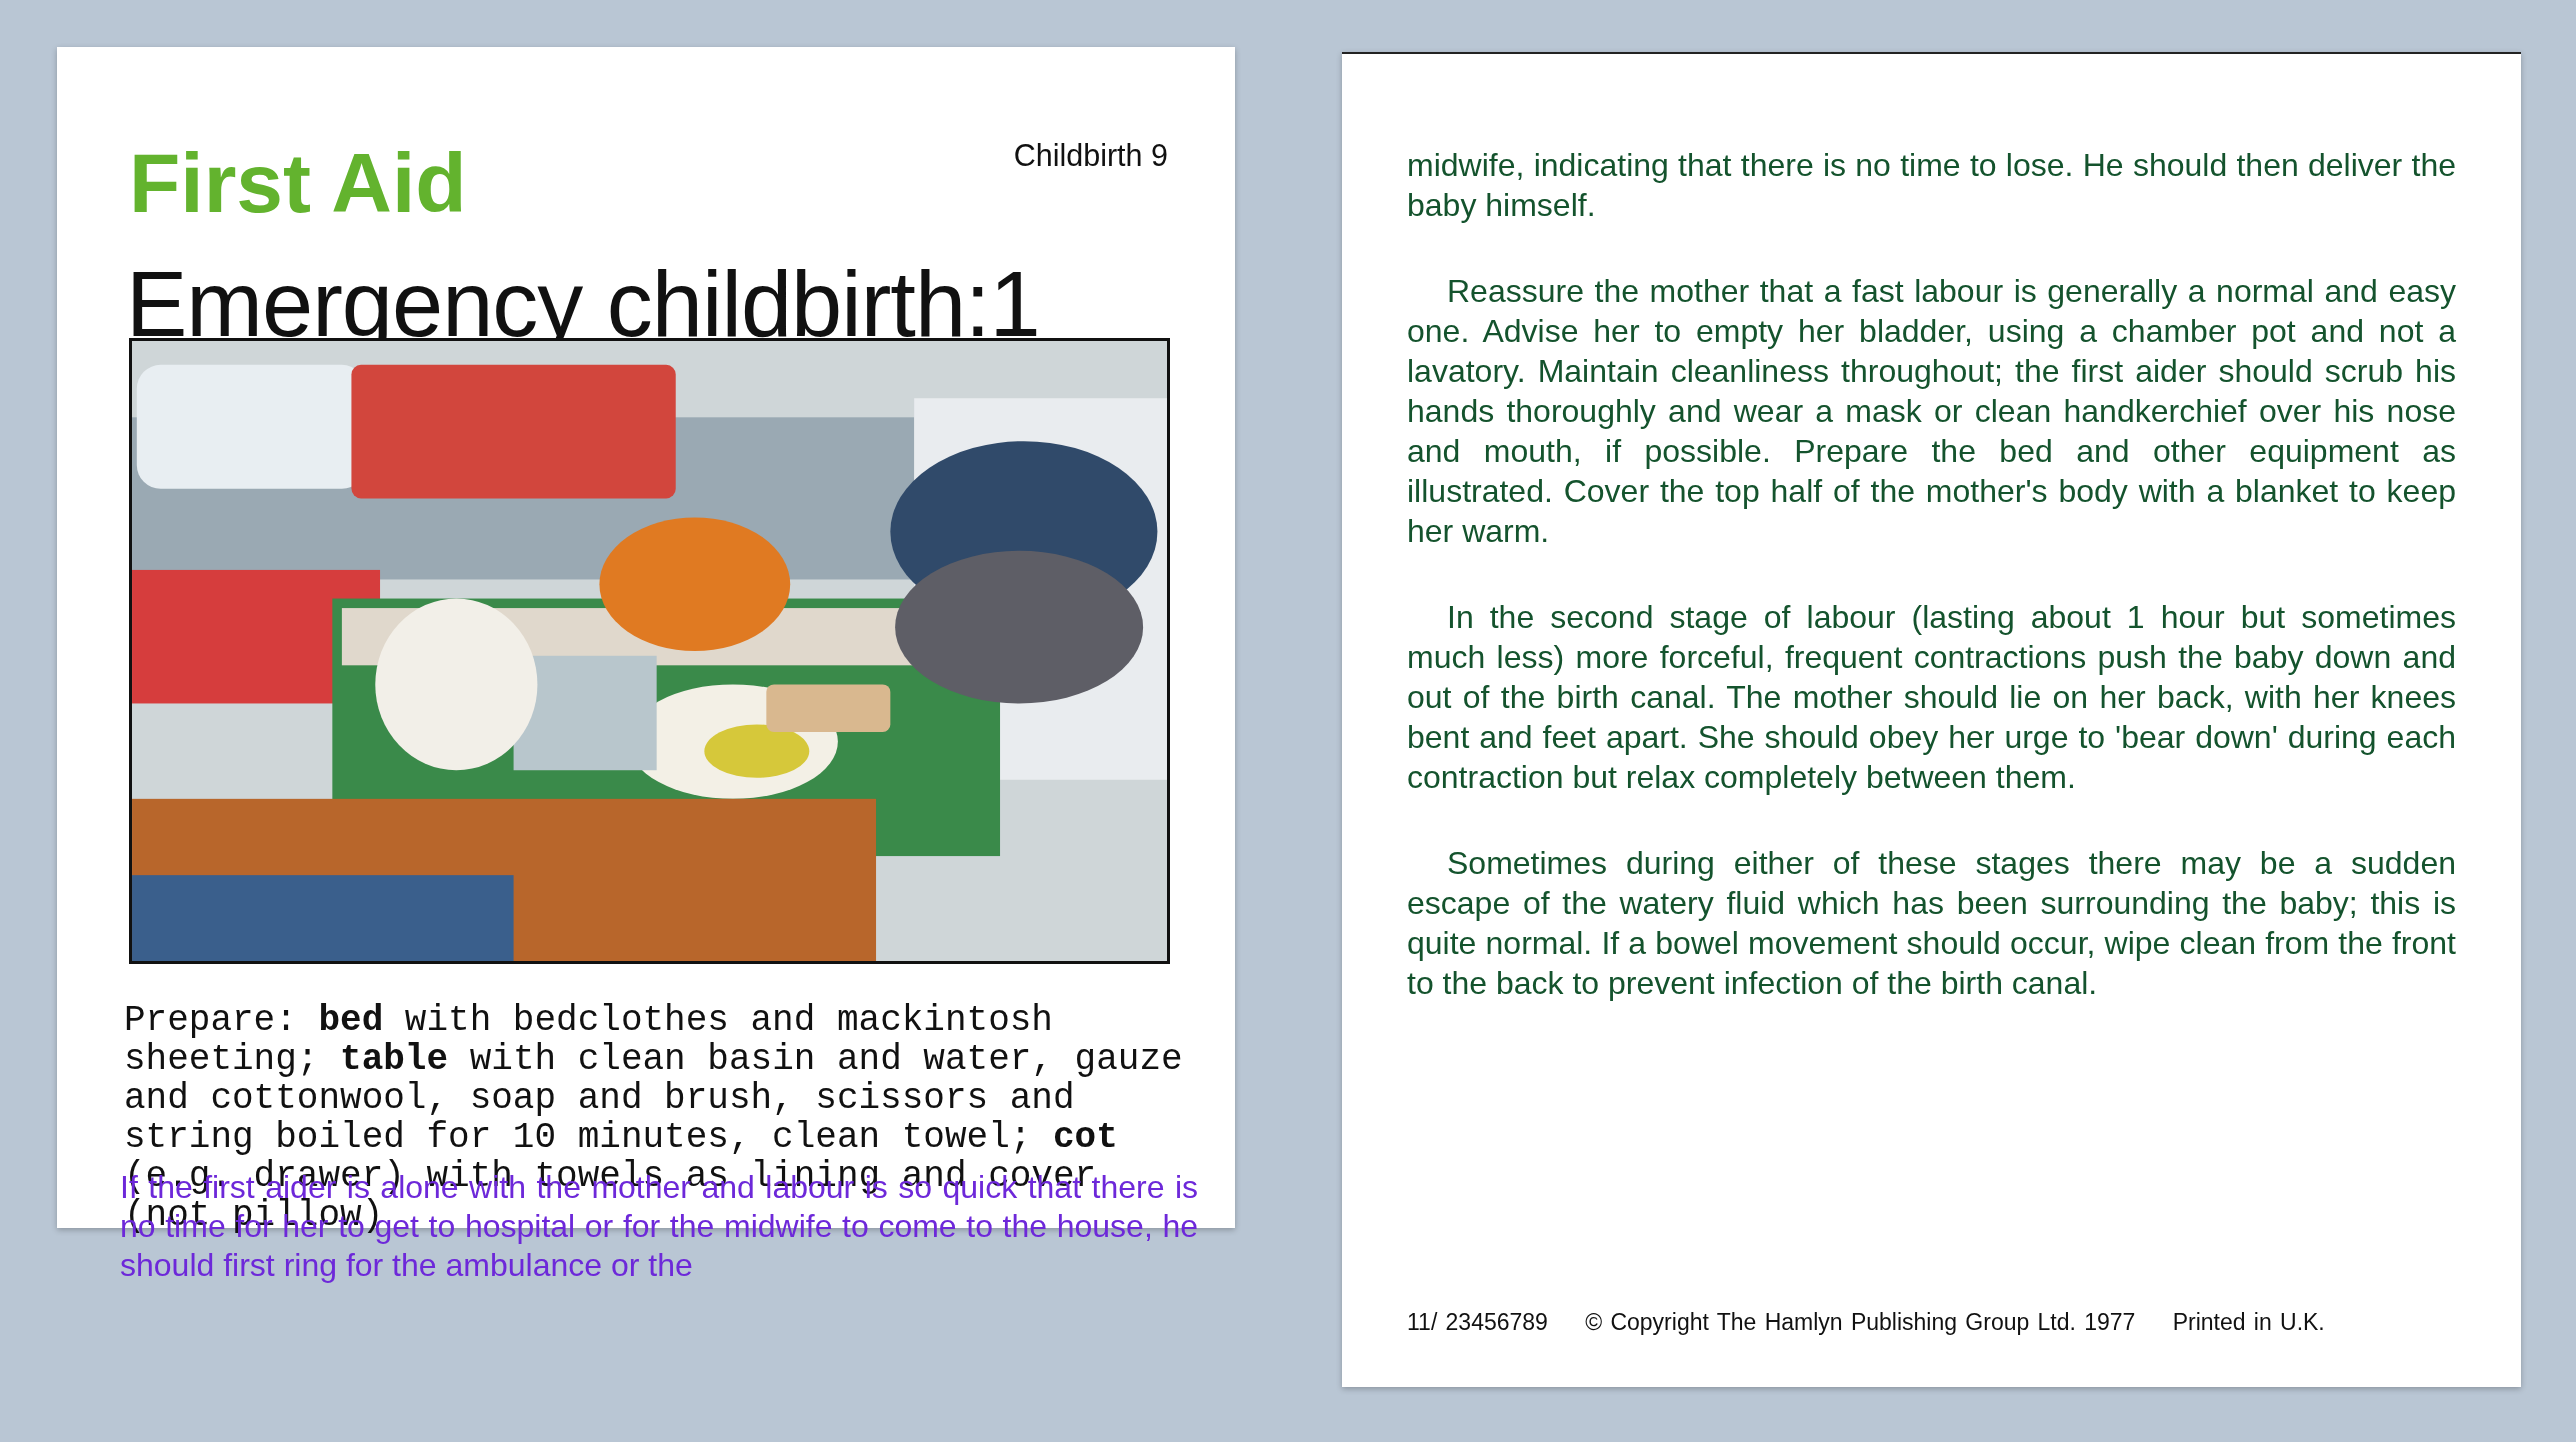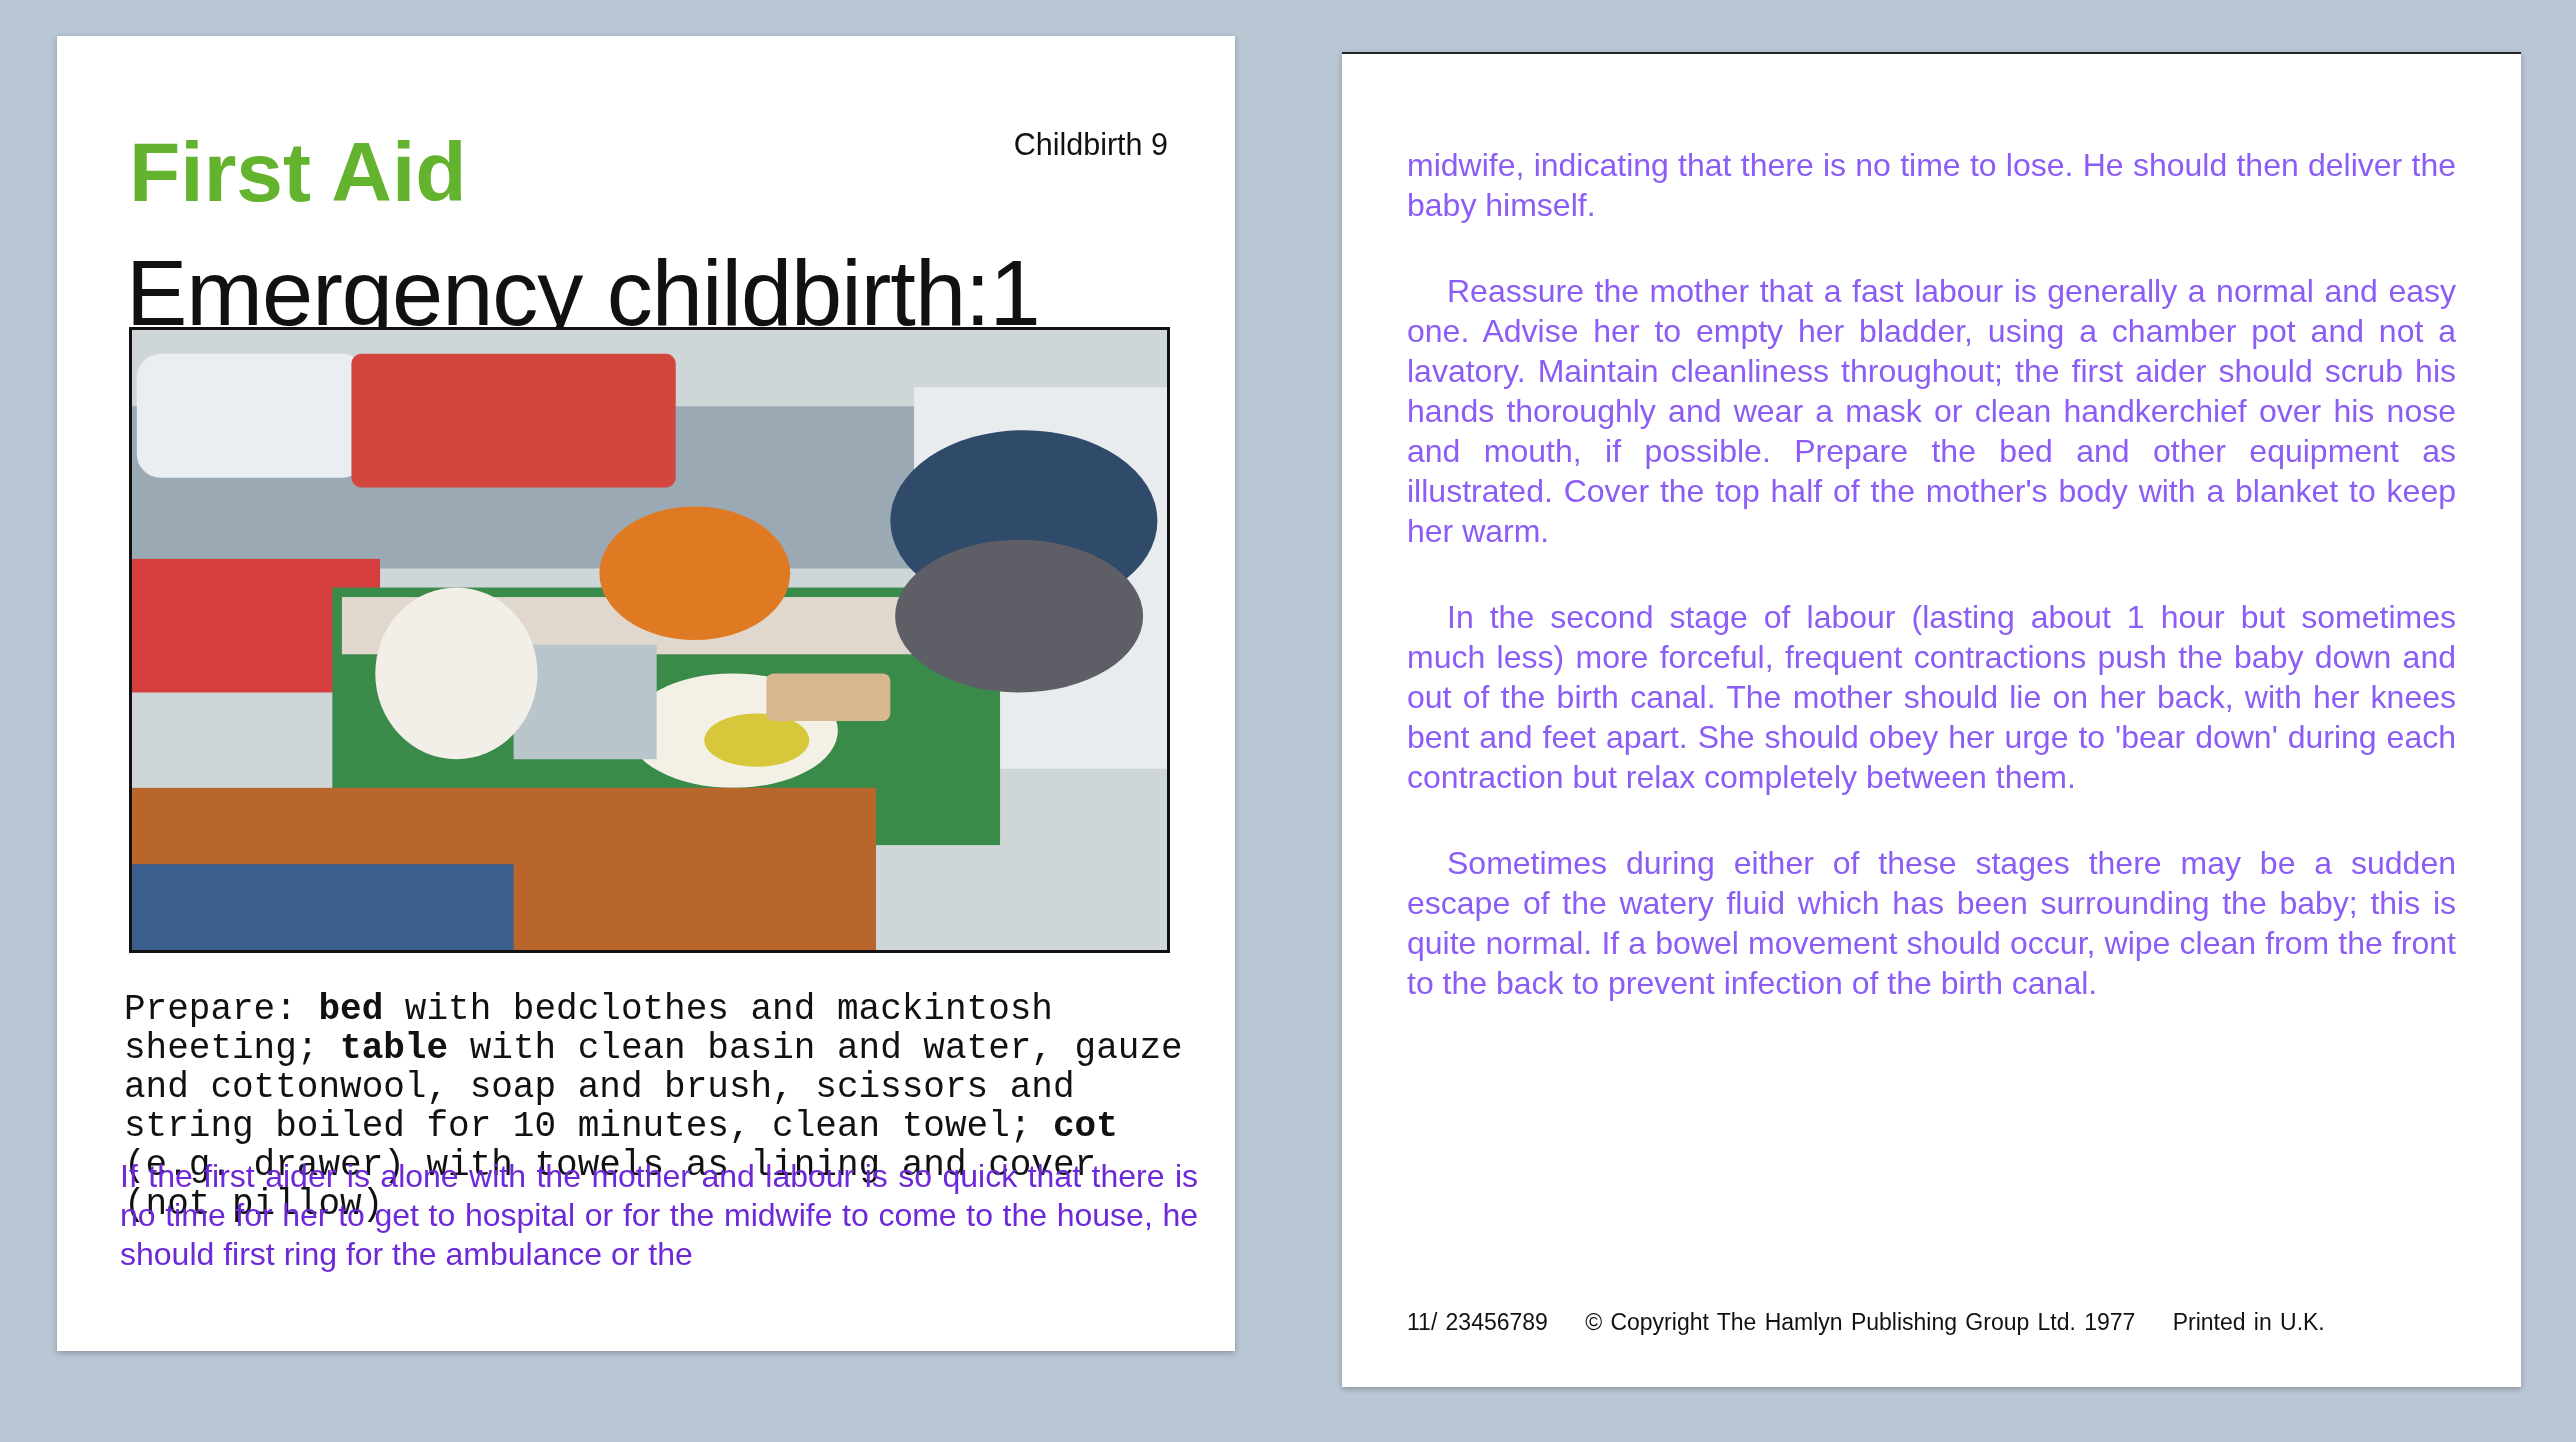--- a/index.html
+++ b/index.html
@@ -1,26 +1,26 @@
 <!DOCTYPE html>
 <html><head>
 <meta charset="utf-8">
 <style>
   html,body{margin:0;padding:0;}
   body{width:2576px;height:1443px;background:#b9c6d4;position:relative;overflow:hidden;font-family:"Liberation Sans",sans-serif;color:#111;}
   .card{position:absolute;background:#fff;box-shadow:0 1.9px 5.7px rgba(0,0,0,0.25);}
-  #left{left:57px;top:36px;width:1178px;height:1315px;}
+  #left{left:57px;top:47px;width:1178px;height:1181px;}
   #right{left:1342px;top:52px;width:1179px;height:1333px;border-top:2.9px solid #222;}
   .brand{position:absolute;left:72px;top:88px;font-weight:bold;font-size:84px;color:#63b32e;}
   .cardno{position:absolute;right:67px;top:91px;font-size:30.5px;}
   .title{position:absolute;left:69px;top:177px;font-size:92px;letter-spacing:-1px;margin-top:28px;}
   .illus{position:absolute;left:72px;top:291px;width:1035px;height:620px;border:3.8px solid #111;overflow:hidden;background:#d9d4c8;}
   .caption{position:absolute;left:67px;top:954px;width:1059px;font-size:36px;line-height:39px;font-family:Liberation Mono, monospace;}
   .body{position:absolute;left:63px;top:1121px;width:1078px;font-size:32px;line-height:39px;color:#6d28d9;text-align:justify;}
-  .rtext{position:absolute;left:65px;top:91px;width:1049px;font-size:32px;line-height:40px;color:#8b5cf6;text-align:justify;}
+  .rtext{position:absolute;left:65px;top:91px;width:1049px;font-size:32px;line-height:40px;color:#14532d;text-align:justify;}
   .rtext p{margin:0;text-indent:0;}
   .rtext p.ind{text-indent:40px;margin-top:46px;}
   .footer{position:absolute;left:65px;top:1255px;font-size:23px;word-spacing:1.9px;}
   .footer span{margin-right:29px;}
 </style>
 </head>
 <body>
 
 <div class="card" id="left">
   <div class="brand">First Aid</div>

